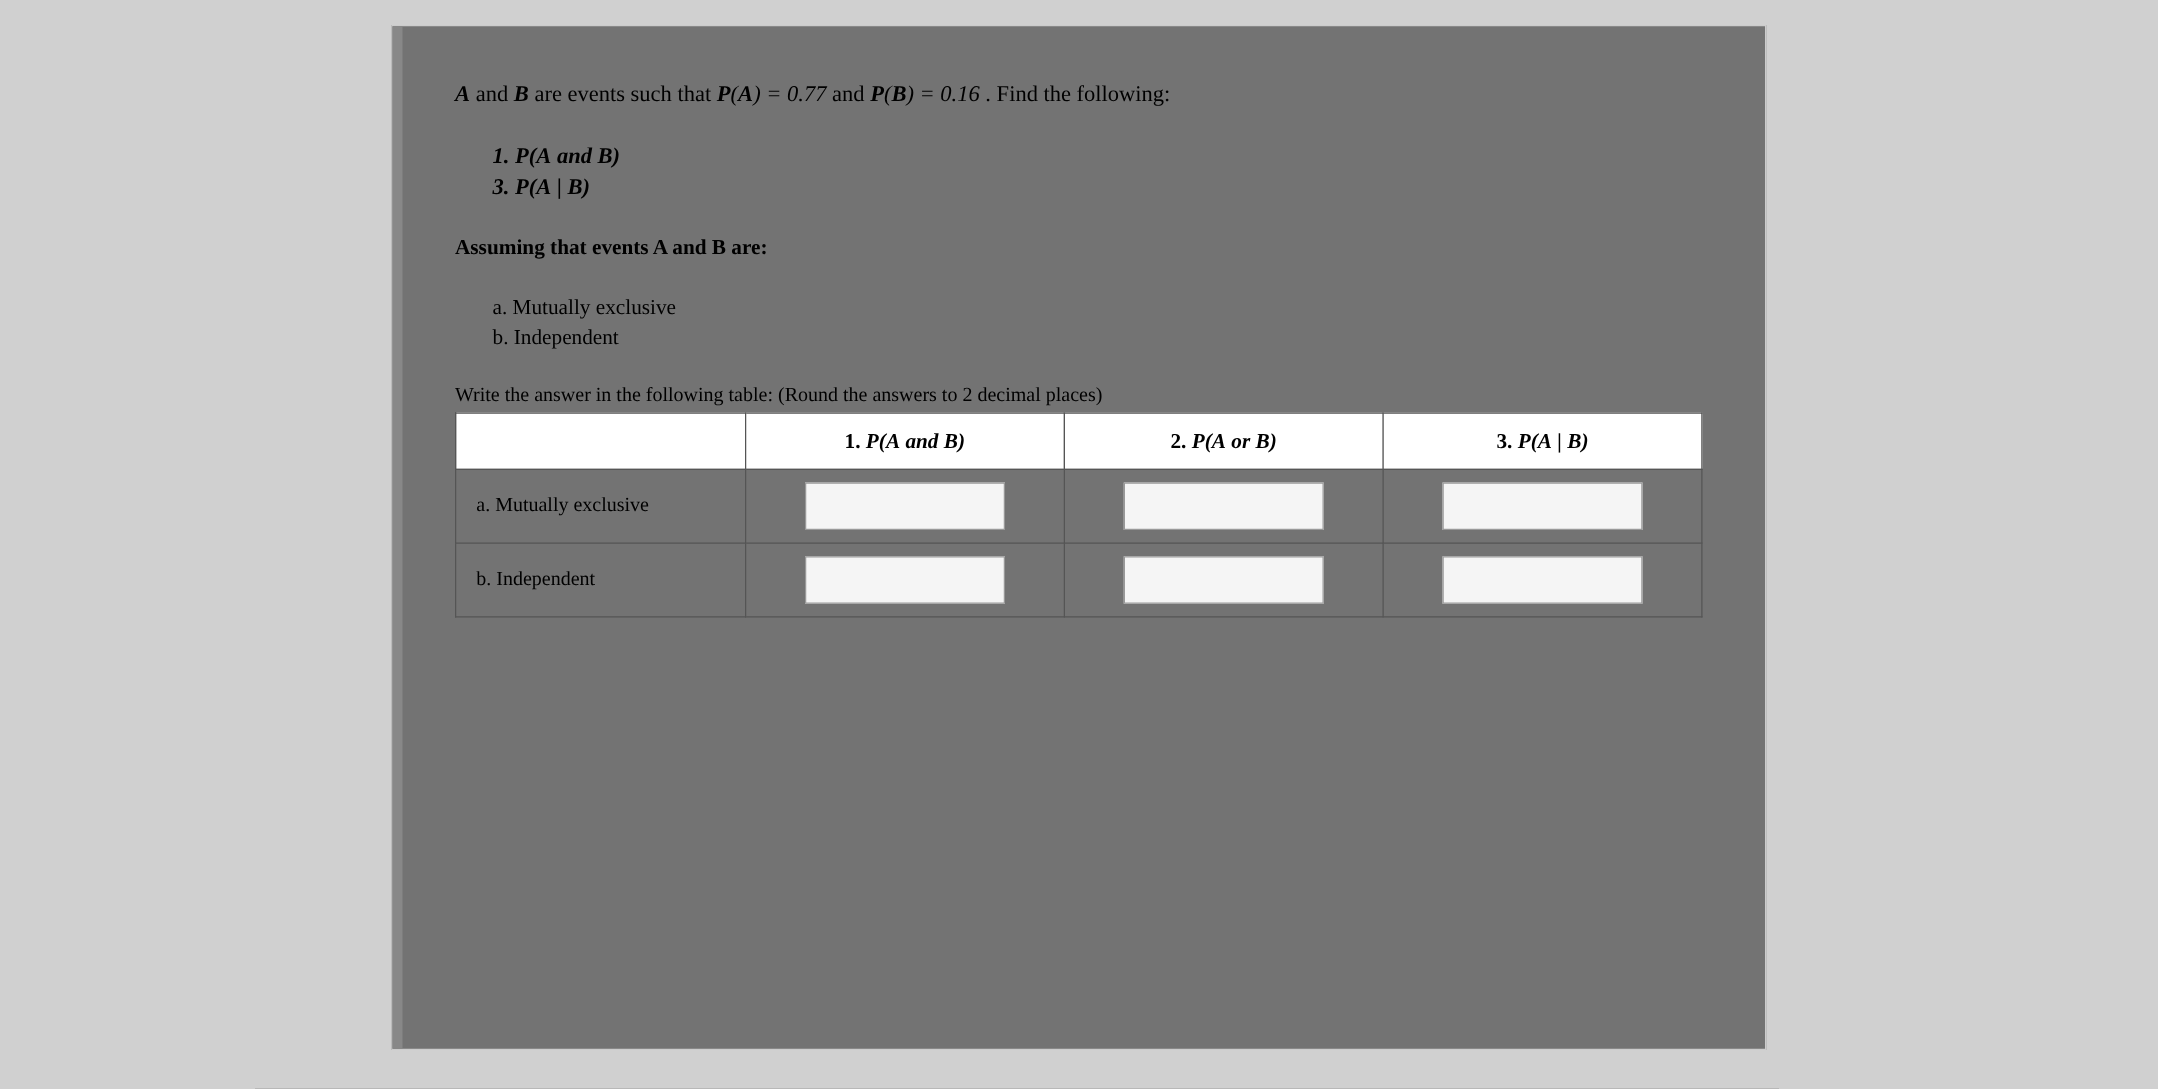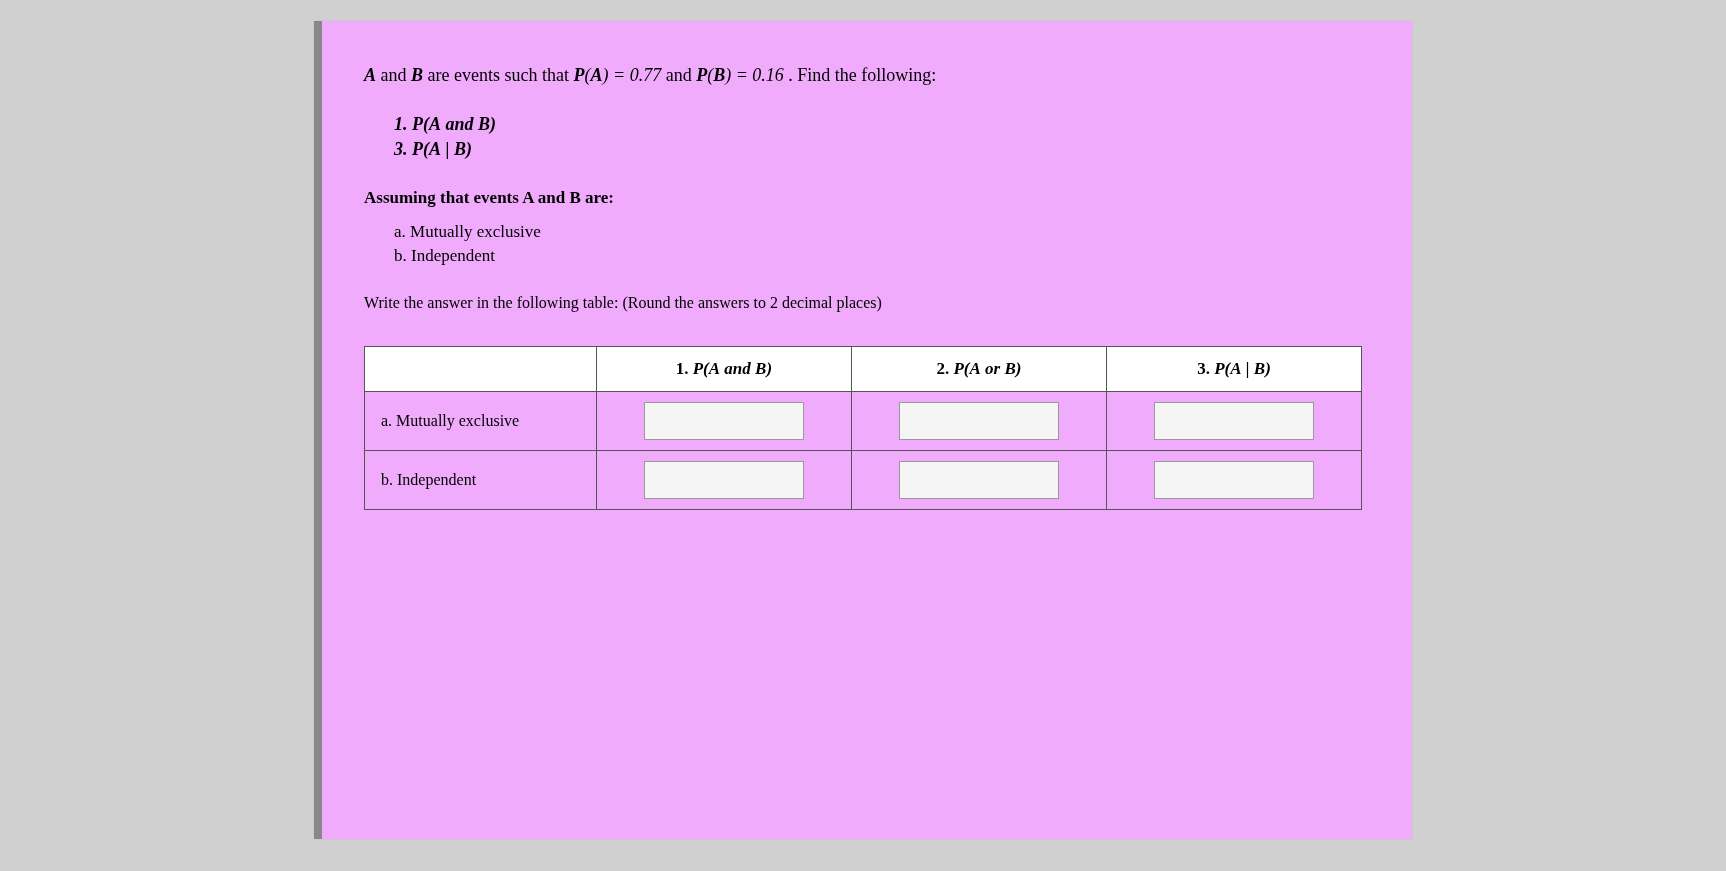--- a/index.html
+++ b/index.html
@@ -12,21 +12,21 @@
       background-color: #d0d0d0;
       font-family: 'Times New Roman', Times, serif;
       display: flex;
       justify-content: center;
       align-items: flex-start;
       min-height: 871px;
       padding: 20px;
     }
 
     .page-container {
-      background-color: #f0abfc;
+      background-color: #737373;
       width: 1100px;
       min-height: 820px;
       padding: 40px 50px;
       border: 1px solid #ccc;
       position: relative;
     }
 
     .problem-statement {
       font-size: 18px;
       margin-bottom: 24px;
@@ -45,37 +45,37 @@
       font-weight: bold;
     }
 
     .numbered-list li span {
       font-style: italic;
     }
 
     .assuming-text {
       font-size: 17px;
       font-weight: bold;
-      margin-bottom: 14px;
+      margin-bottom: 28px;
     }
 
     .conditions-list {
       list-style: none;
       padding-left: 30px;
       margin-bottom: 28px;
     }
 
     .conditions-list li {
       font-size: 17px;
       margin-bottom: 4px;
     }
 
     .write-answer-text {
       font-size: 16px;
-      margin-bottom: 34px;
+      margin-bottom: 4px;
     }
 
     .answer-table {
       border-collapse: collapse;
       width: 100%;
       font-size: 17px;
     }
 
     .answer-table th,
     .answer-table td {

